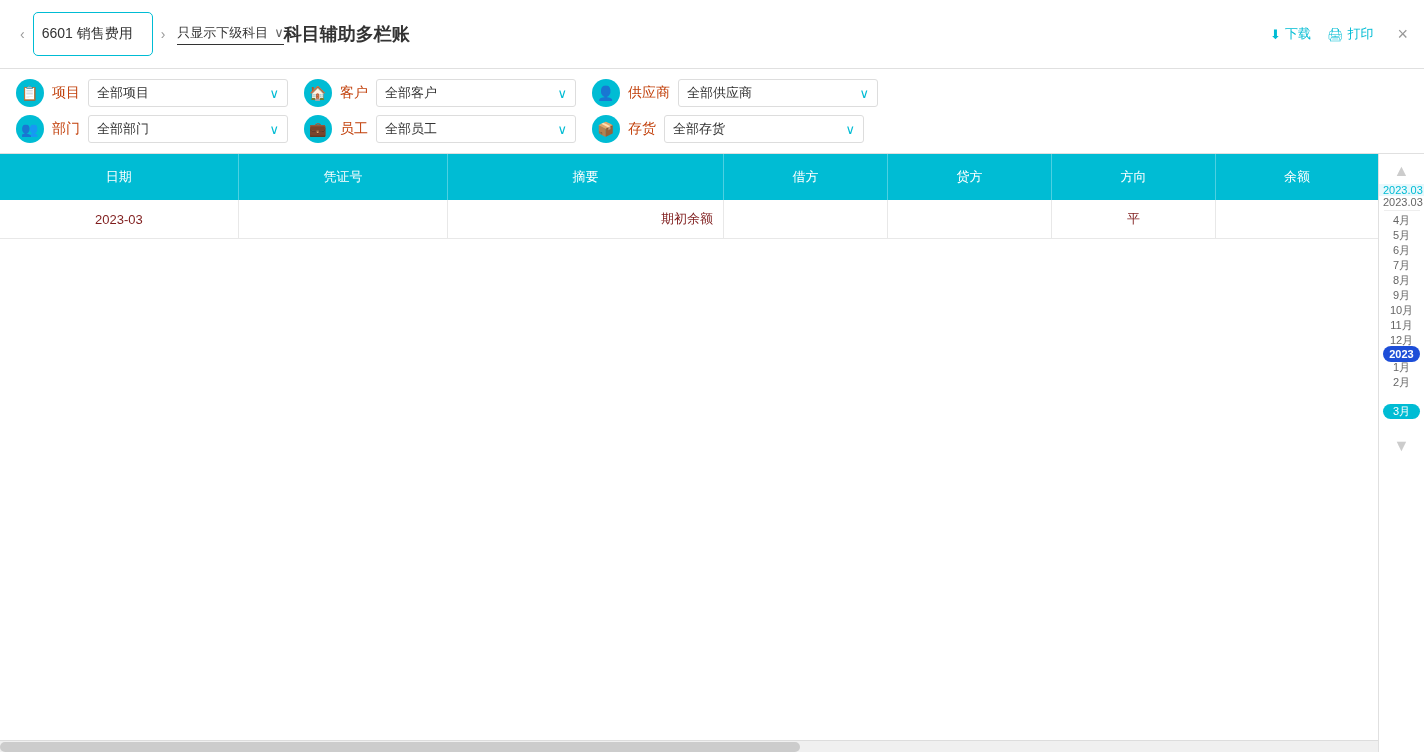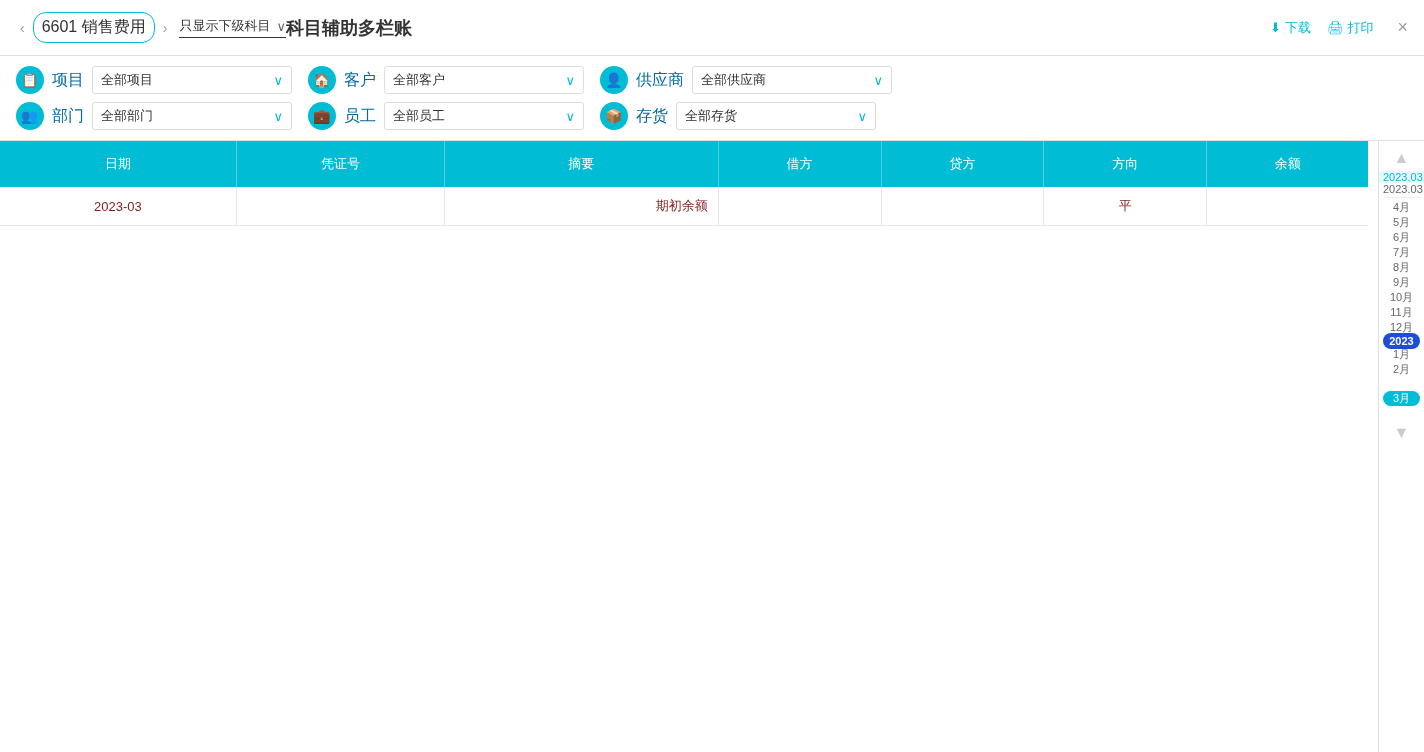--- a/index.html
+++ b/index.html
@@ -2,44 +2,44 @@
 <html><head>
   <meta charset="utf-8">
   <style>
     * { box-sizing: border-box; margin: 0; padding: 0; }
     body { font-family: 'Microsoft YaHei', Arial, sans-serif; font-size: 13px; background: #f0f0f0; }
     .window { width: 1424px; height: 752px; background: #fff; position: relative; overflow: hidden; display: flex; flex-direction: column; }
     
     
     .header { display: flex; align-items: center; padding: 12px 16px; border-bottom: 1px solid #e0e0e0; background: #fff; }
     .nav-btn { background: none; border: none; cursor: pointer; color: #999; font-size: 14px; padding: 2px 4px; }
-    .account-code { border: 1px solid #00bcd4; border-radius: 13px; padding: 4px 8px; color: #333; font-size: 16px; min-width: 120px; margin: 0 4px; }
+    .account-code { border: 1px solid #00bcd4; border-radius: 5px; padding: 12px 8px; color: #333; font-size: 14px; min-width: 120px; margin: 0 4px; }
     .show-sub { display: flex; align-items: center; color: #333; font-size: 13px; margin-left: 8px; cursor: pointer; border-bottom: 1px solid #333; padding-bottom: 2px; }
     .show-sub .arrow { margin-left: 6px; color: #666; }
     .title { flex: 1; text-align: left; font-size: 18px; font-weight: bold; color: #333; }
     .header-actions { display: flex; align-items: center; gap: 16px; }
     .action-btn { display: flex; align-items: center; gap: 4px; color: #00bcd4; cursor: pointer; font-size: 13px; background: none; border: none; }
     .close-btn { color: #999; font-size: 18px; cursor: pointer; background: none; border: none; margin-left: 8px; }
     
     
     .filter-bar { padding: 10px 16px; background: #fff; border-bottom: 1px solid #e0e0e0; }
     .filter-row { display: flex; align-items: center; gap: 16px; margin-bottom: 8px; }
     .filter-row:last-child { margin-bottom: 0; }
     .filter-item { display: flex; align-items: center; gap: 8px; }
     .filter-icon { width: 28px; height: 28px; border-radius: 50%; display: flex; align-items: center; justify-content: center; font-size: 14px; }
     .filter-icon.teal { background: #00bcd4; color: white; }
-    .filter-label { color: #0369a1; font-size: 16px; min-width: 28px; }
+    .filter-label { color: #c2410c; font-size: 14px; min-width: 28px; }
     .filter-select { display: flex; align-items: center; border: 1px solid #ddd; border-radius: 3px; padding: 4px 8px; background: #fff; cursor: pointer; min-width: 200px; font-size: 13px; color: #333; }
     .filter-select .select-arrow { margin-left: auto; color: #00bcd4; }
     
     
     .content-wrapper { display: flex; flex: 1; overflow: hidden; }
     
     
-    .main-area { flex: 1; display: flex; overflow: hidden; gap: 10px; }
+    .main-area { flex: 1; display: flex; flex-direction: column; overflow: hidden; gap: 10px; }
     
     
     .table-container { flex: 1; overflow: auto; }
     table { width: 100%; border-collapse: collapse; }
     thead tr { background: #00bcd4; color: white; }
     thead th { padding: 14px 10px; text-align: center; font-weight: normal; font-size: 13px; border-right: 1px solid rgba(255,255,255,0.3); }
     thead th:last-child { border-right: none; }
     tbody tr { border-bottom: 1px solid #e8e8e8; }
     tbody td { padding: 10px; text-align: center; font-size: 13px; color: #7f1d1d; border-right: 1px solid #e8e8e8; }
     tbody td:last-child { border-right: none; }

